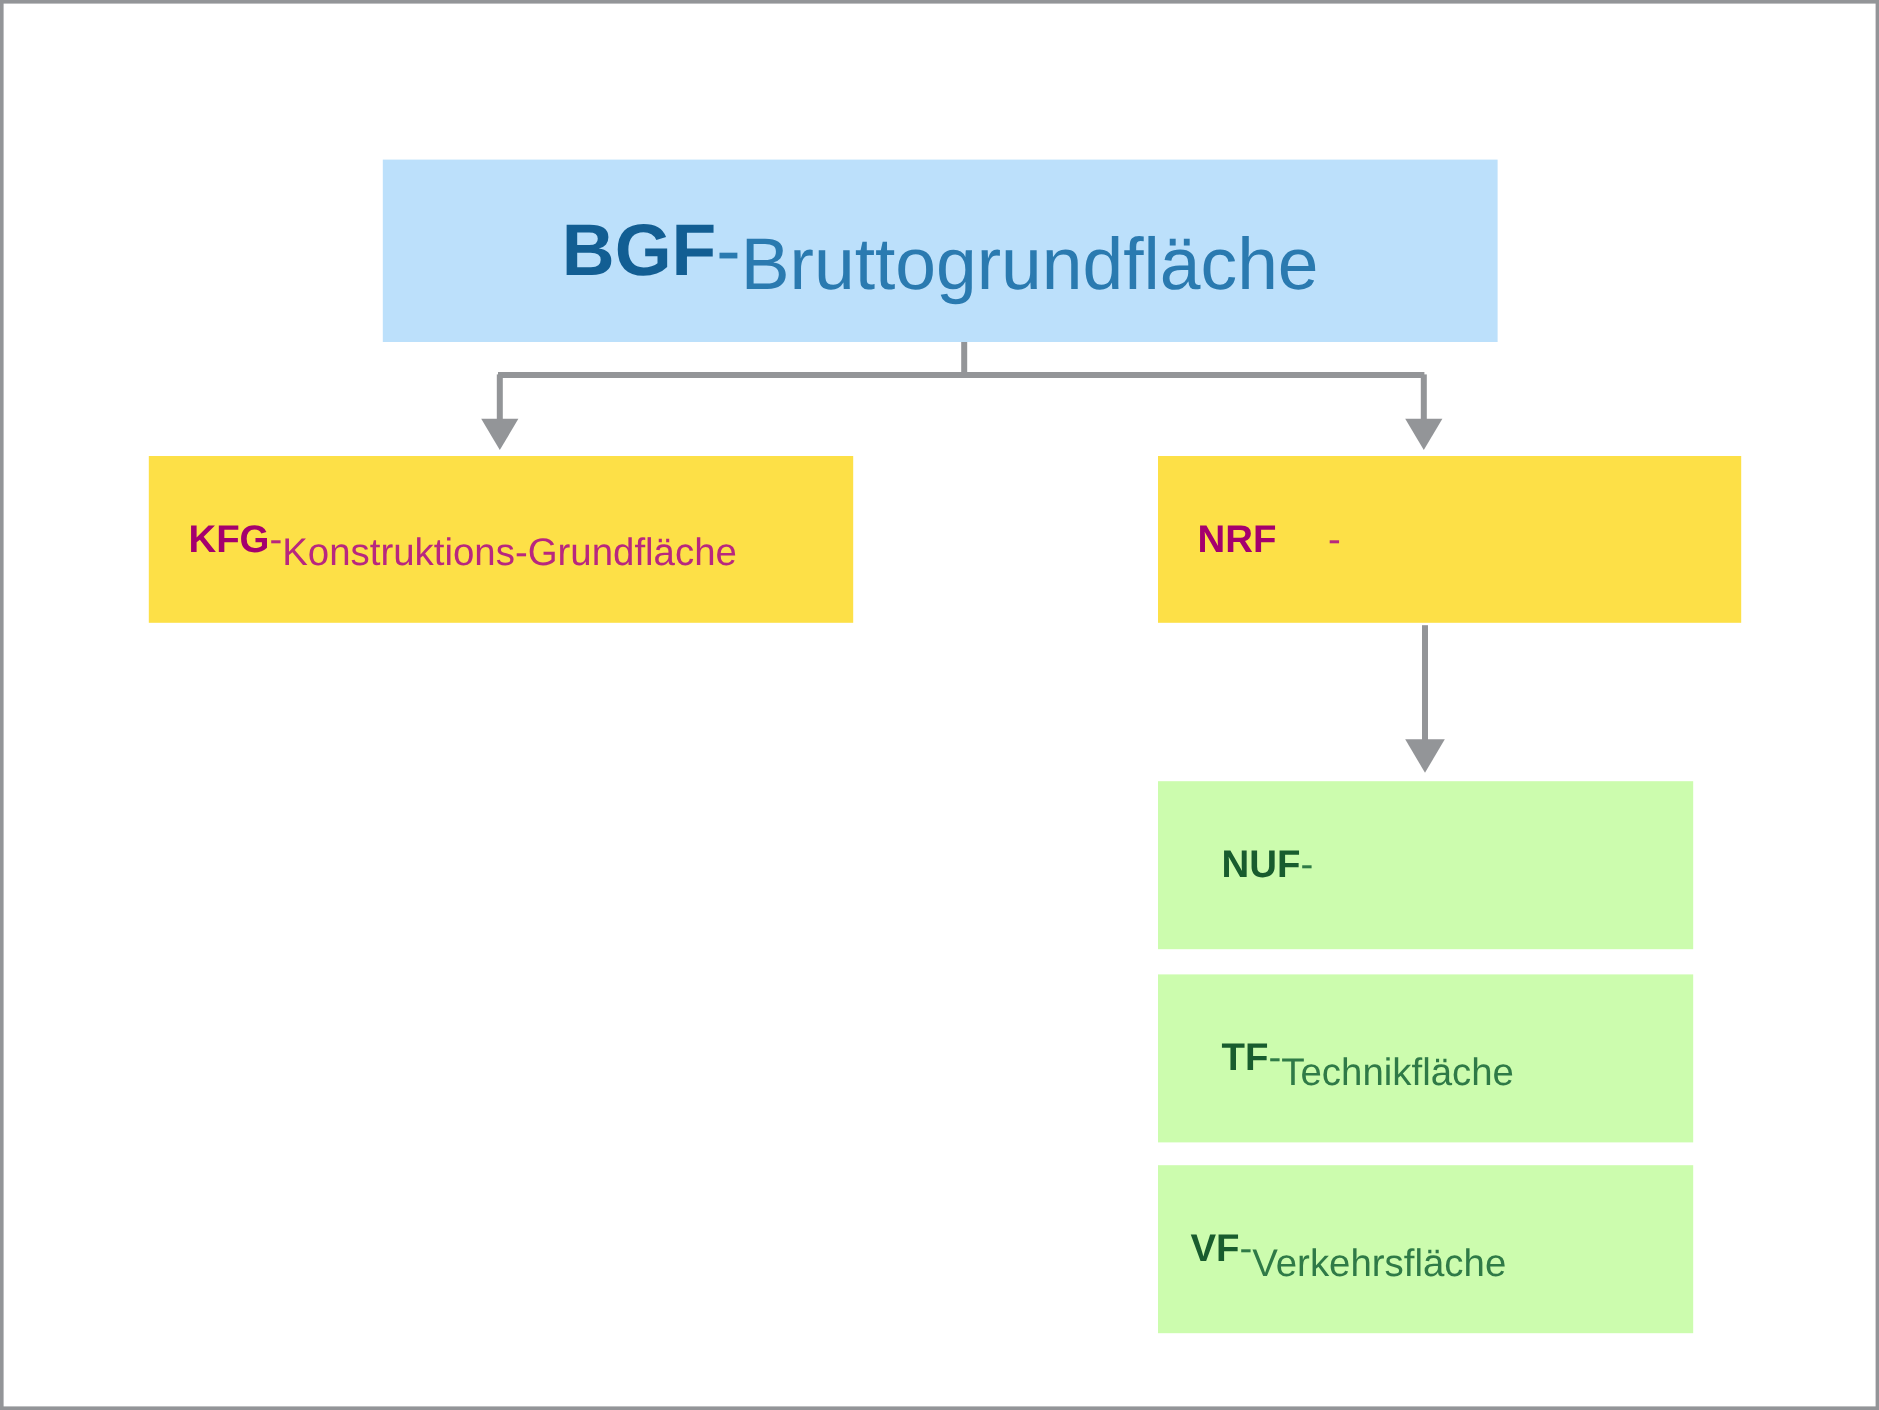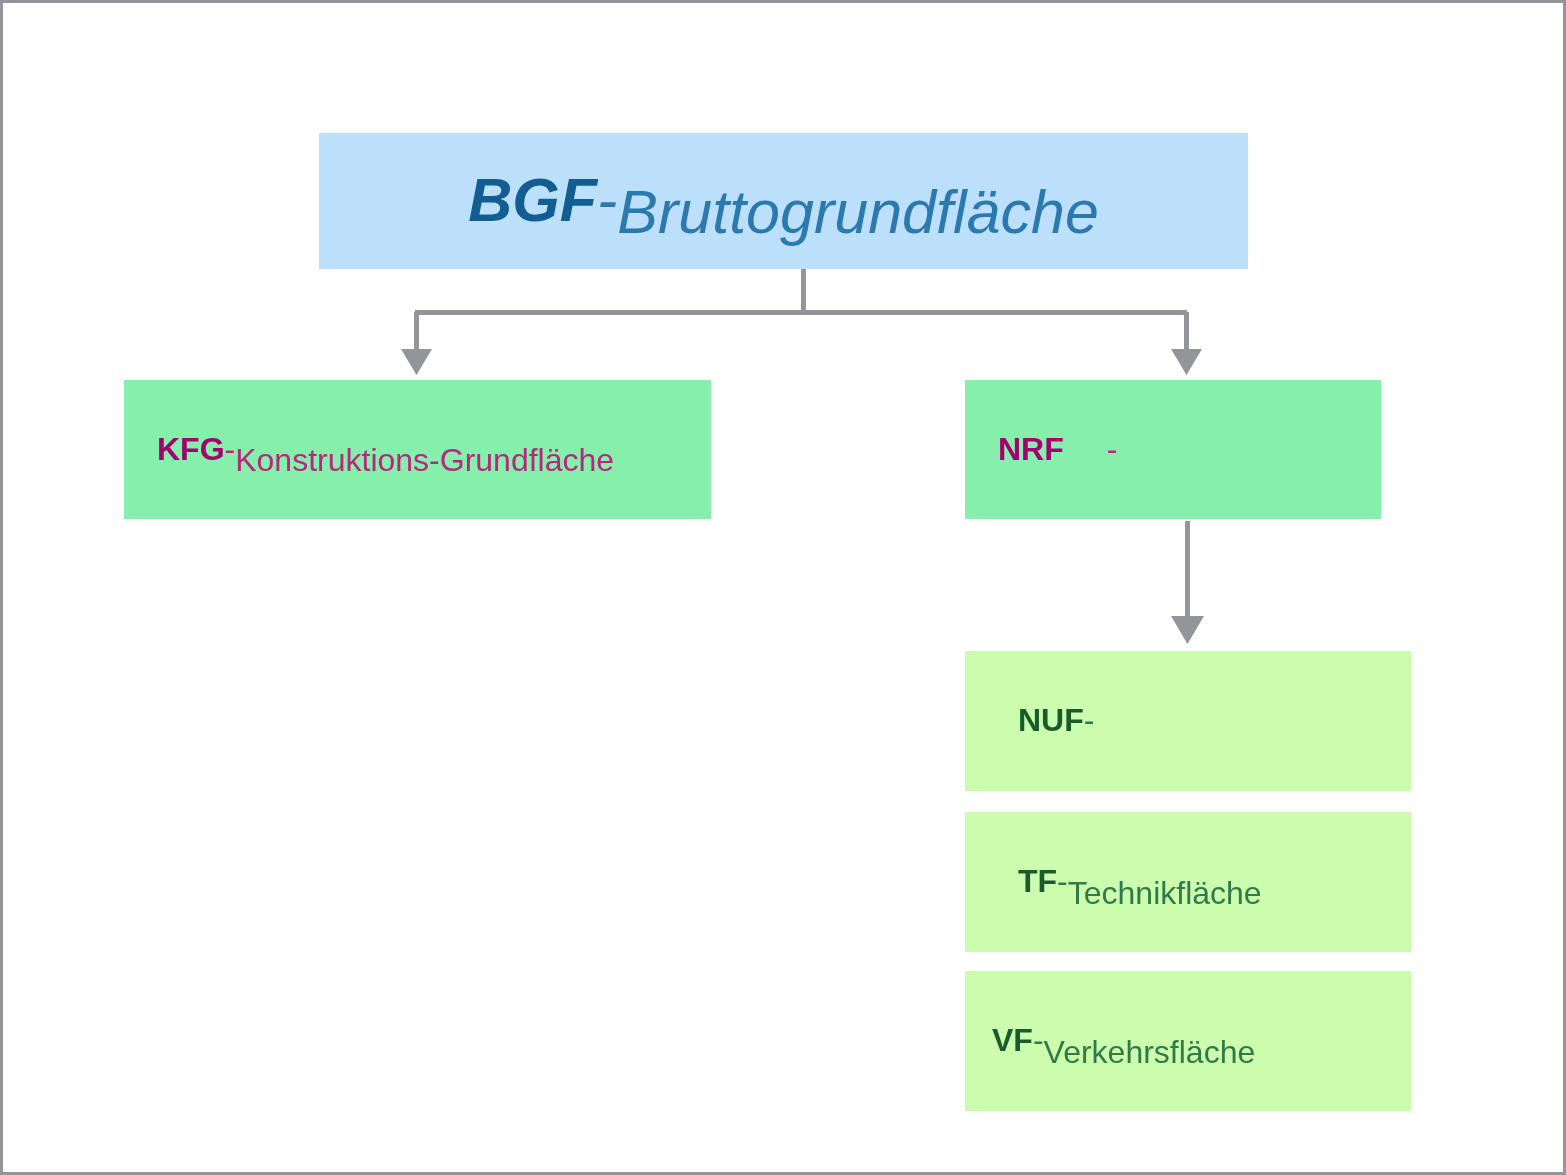--- a/index.html
+++ b/index.html
@@ -41,52 +41,51 @@
   .node .full {
     font-weight: normal;
     margin-top: 23px;
   }
 
   
   .node-root {
     left: 316px;
     top: 130px;
     width: 929px;
-    height: 136px;
+    height: 152px;
     background: #bce0fb;
     color: #1a6196;
     justify-content: center;
     font-size: 61px;
-    font-style: italic;
   }
   .node-root .abbr { color: #125e93; }
   .node-root .sep  { color: #2a7ab0; }
   .node-root .full { color: #2a7ab0; }
 
   
   .node-pink {
-    background: #86efac;
+    background: #fde047;
     color: #b0127a;
     font-size: 32px;
     padding-left: 33px;
   }
   .node-pink .abbr { color: #a4006e; }
   .node-pink .sep  { color: #b8277f; }
   .node-pink .full { color: #b8277f; }
 
   .node-kfg {
     left: 121px;
     top: 377px;
     width: 587px;
     height: 139px;
   }
   .node-nrf {
     left: 962px;
     top: 377px;
-    width: 416px;
+    width: 486px;
     height: 139px;
     gap: 43px;
   }
 
   
   .node-green {
     background: #ccfcae;
     color: #1f6b38;
     font-size: 32px;
     padding-left: 53px;

